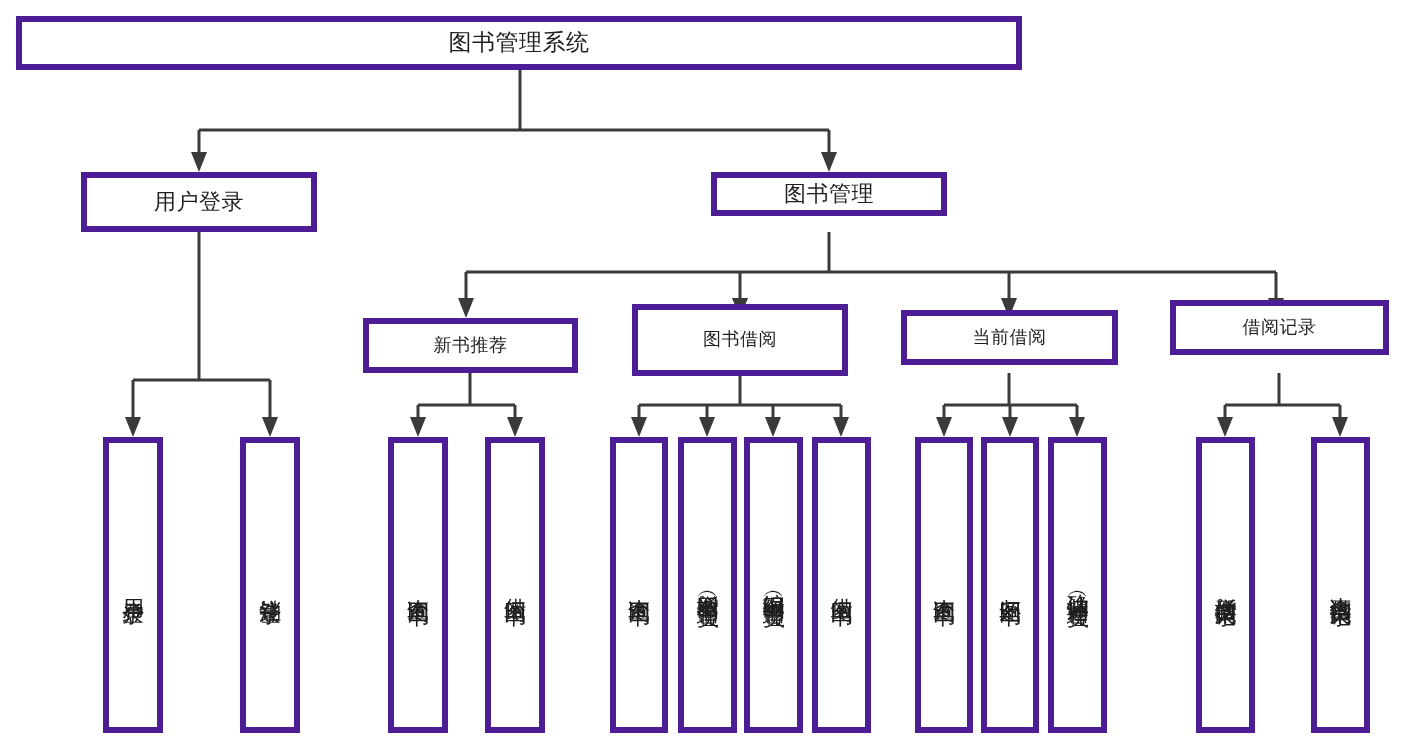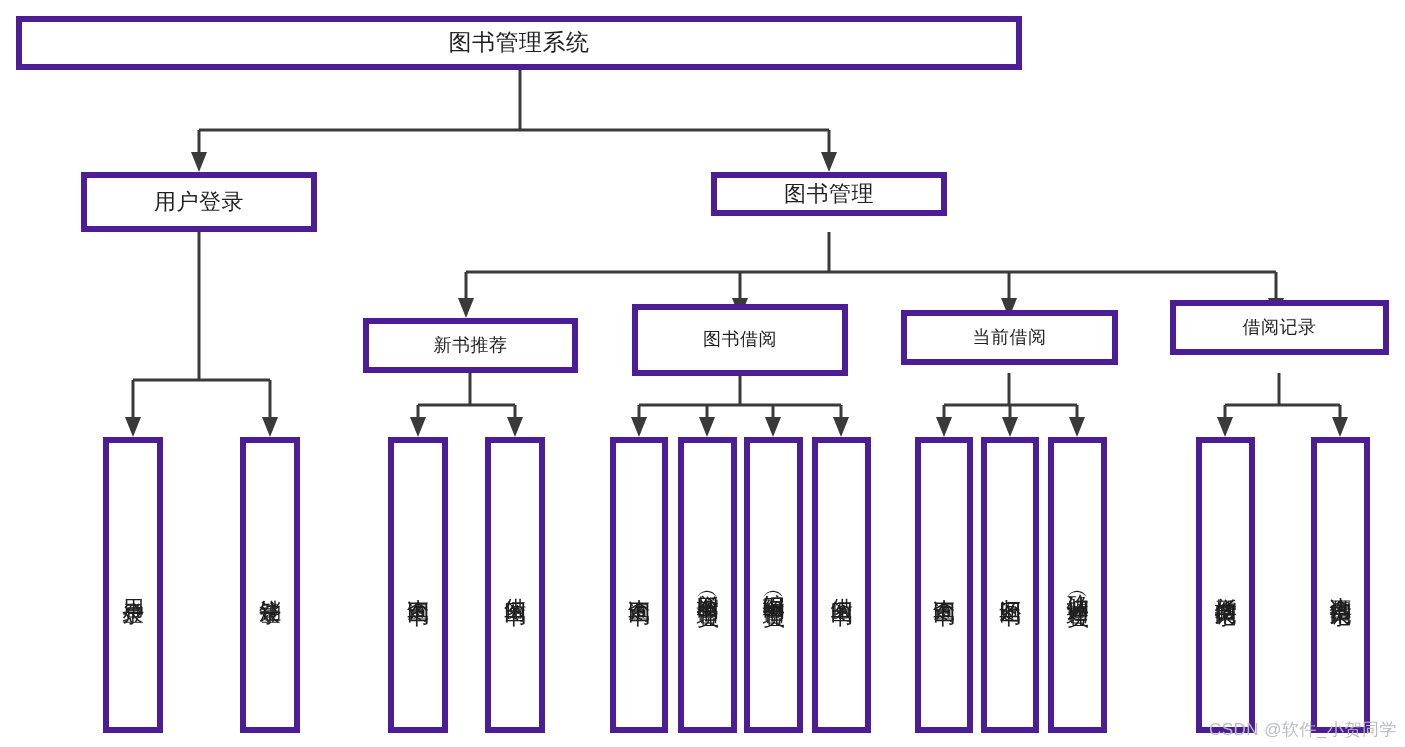--- a/index.html
+++ b/index.html
@@ -186,14 +186,13 @@
         <span class="node-label">确认归还（管理员）</span>
       </div>
       <div class="node-box level-3 leaf" style="left: 1196px; top: 437px; width: 59px; height: 296px;">
         <span class="node-label">新增借阅记录</span>
       </div>
       <div class="node-box level-3 leaf" style="left: 1311px; top: 437px; width: 59px; height: 296px;">
         <span class="node-label">查询借阅记录</span>
       </div>
     </div>
 
-  <div id="watermark">CSDN @软件_小贺同学</div>
 </div>
 
 </body></html>

